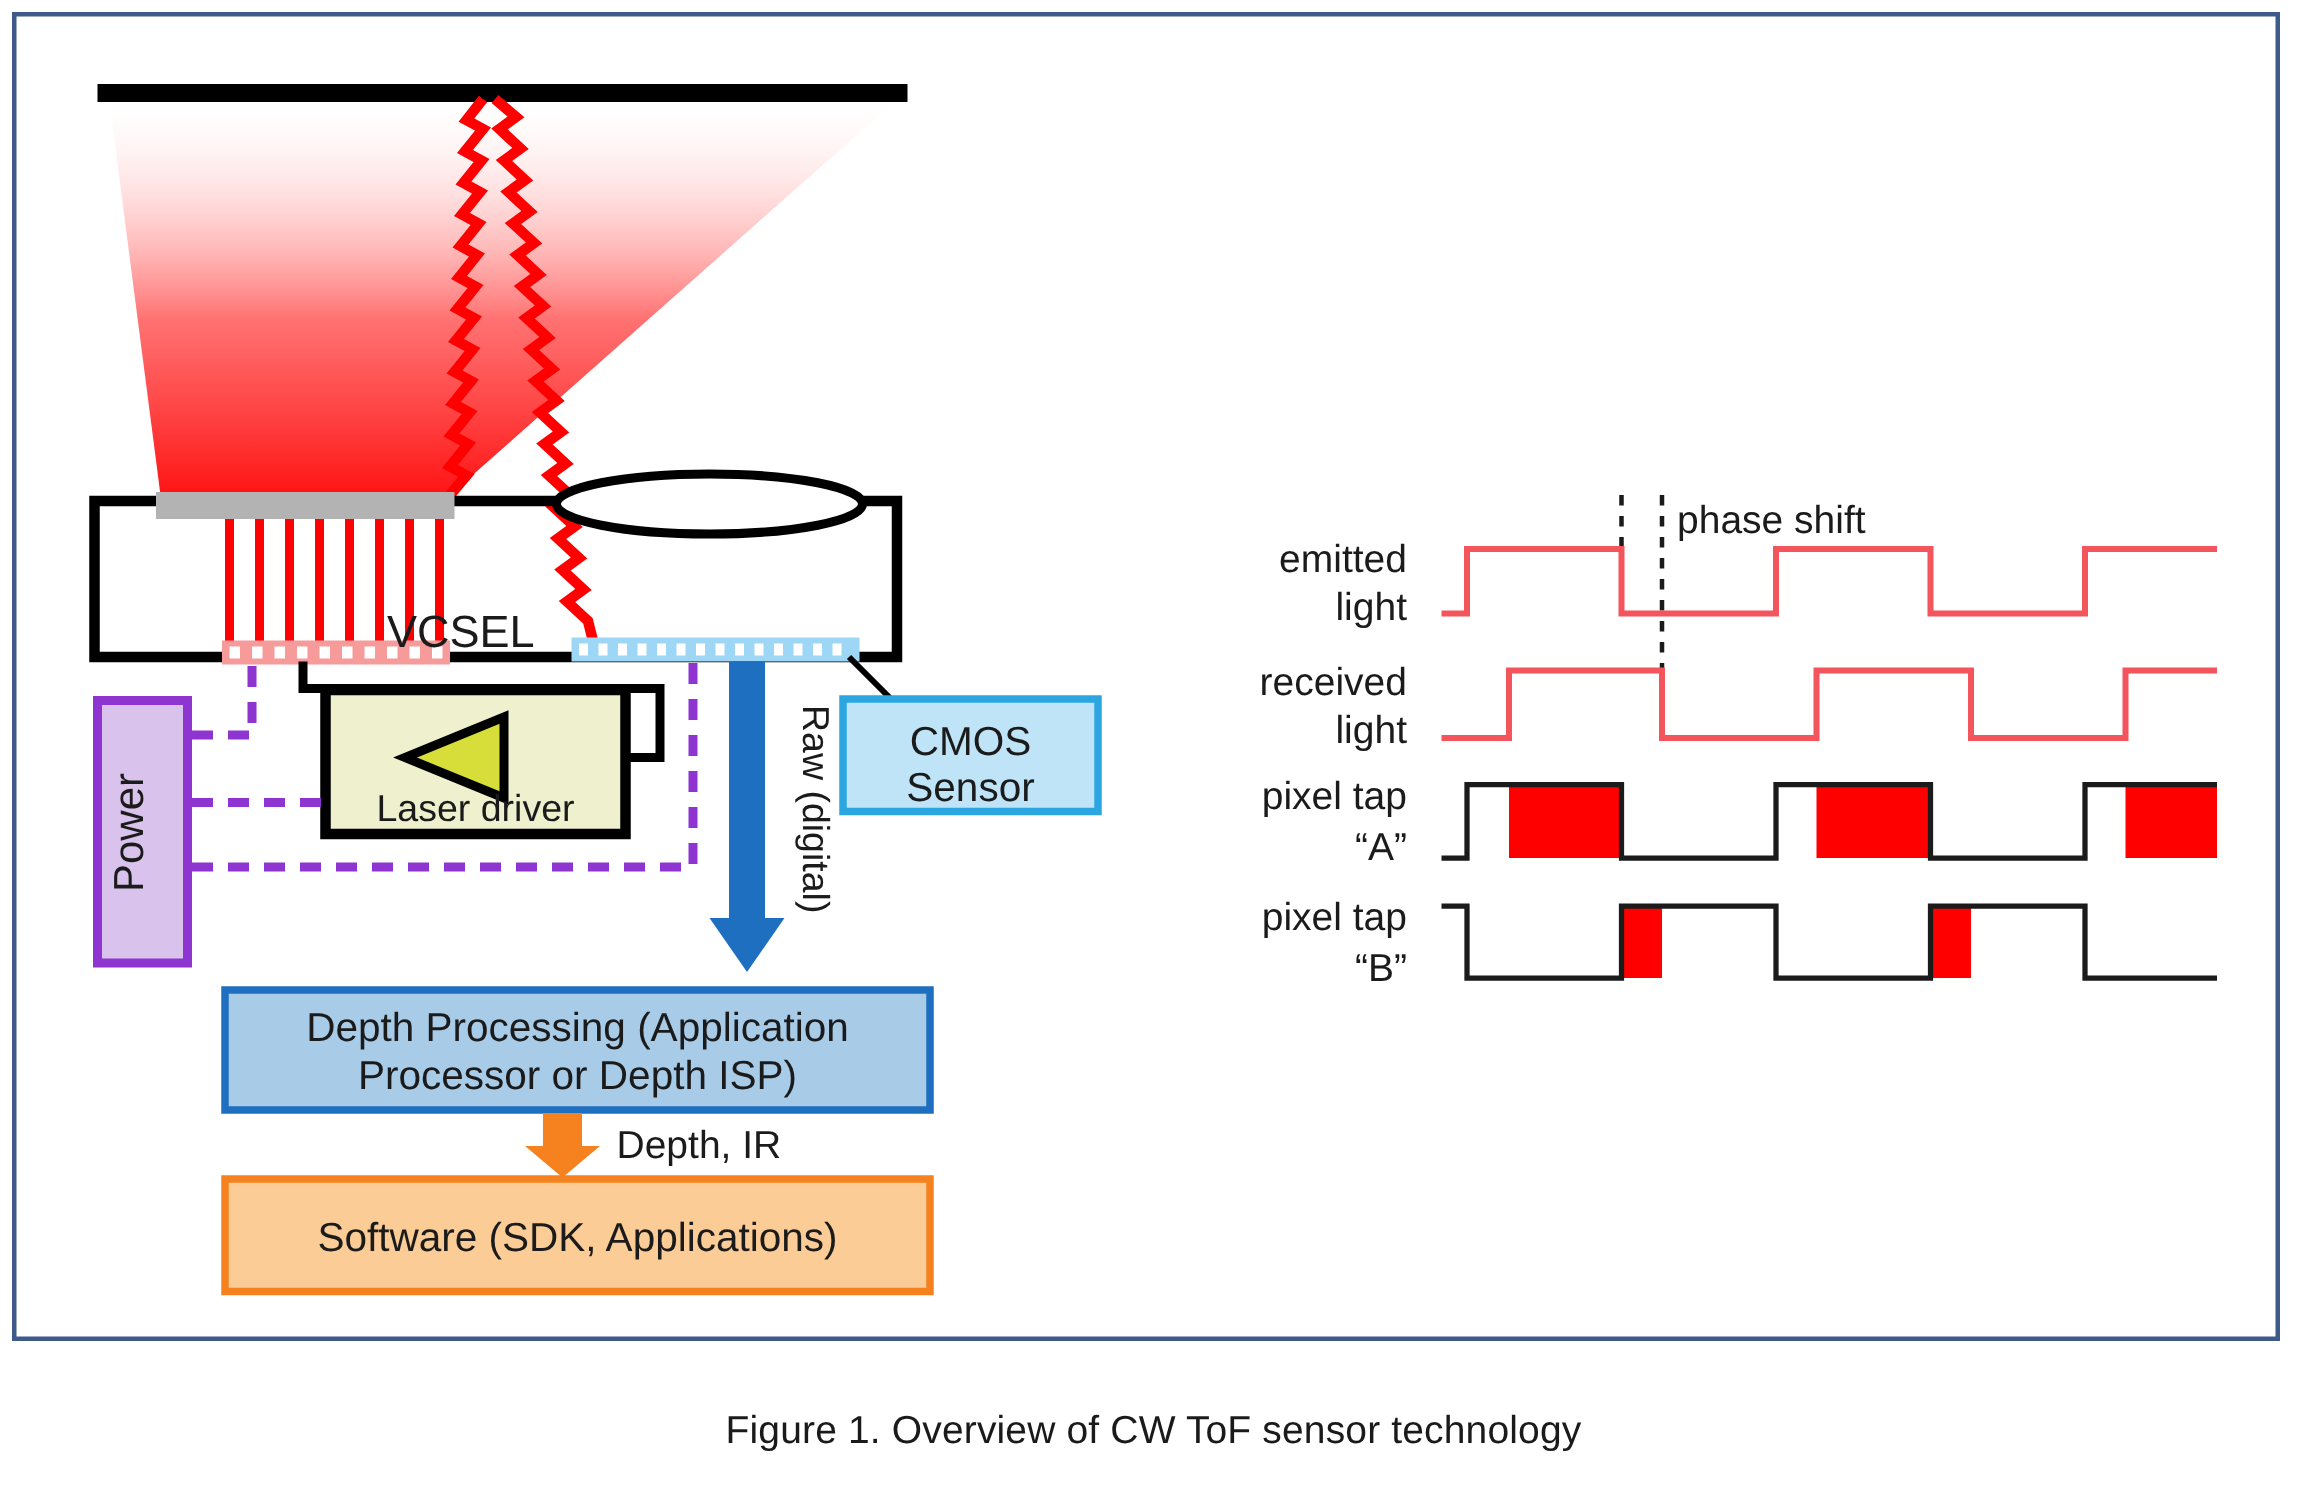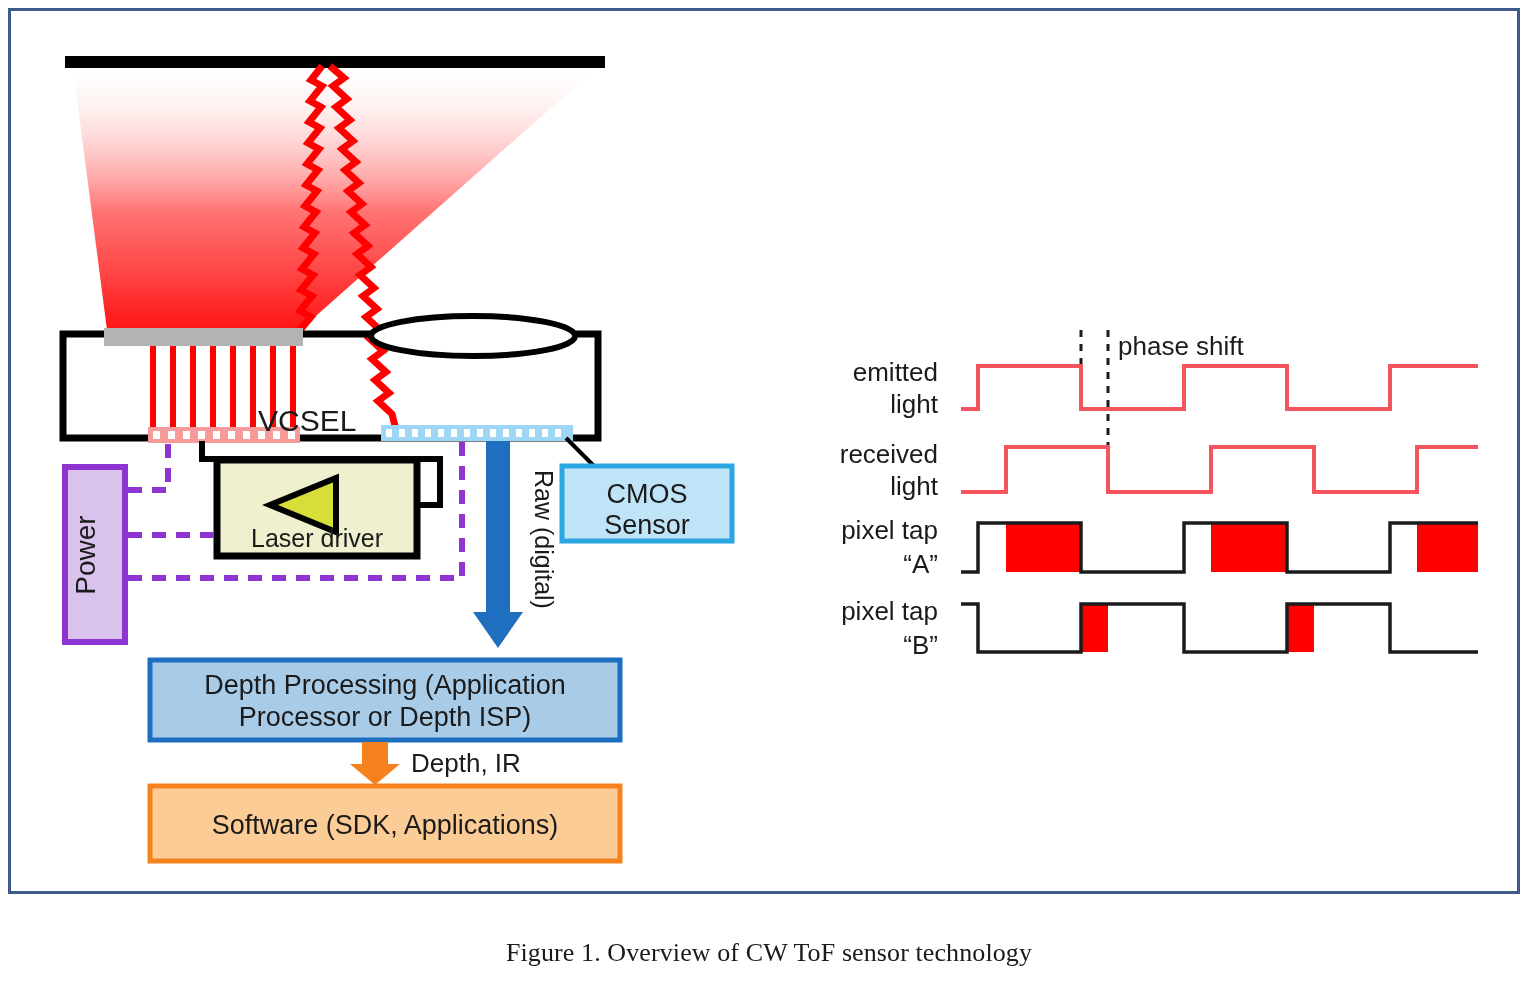--- a/index.html
+++ b/index.html
@@ -6,21 +6,21 @@
   body{width:1538px;height:993px;font-family:"Liberation Sans",sans-serif;overflow:hidden;}
   #root{position:relative;width:1538px;height:993px;}
 
   .frame{
     position:absolute;left:8px;top:8px;width:1512px;height:886px;
     border:3px solid #3d5a8a;background:#ffffff;box-sizing:border-box;
   }
 
   .caption{
     position:absolute;left:0;top:938px;width:1538px;text-align:center;
-    font-size:26px;color:#1a1a1a;font-family:Liberation Serif, serif;
+    font-size:26px;color:#1a1a1a;font-family:Liberation Sans, sans-serif;
     letter-spacing:.1px;
   }
 
   svg.diagram{position:absolute;left:0;top:0;width:1538px;height:993px;overflow:visible;}
 
   .lbl{font-family:"Liberation Sans",sans-serif;fill:#1b1b1b;}
   .lbl-vcsel{font-size:30px;}
   .lbl-box{font-size:27px;}
   .lbl-wave{font-size:26px;}
   .lbl-phase{font-size:26px;}

